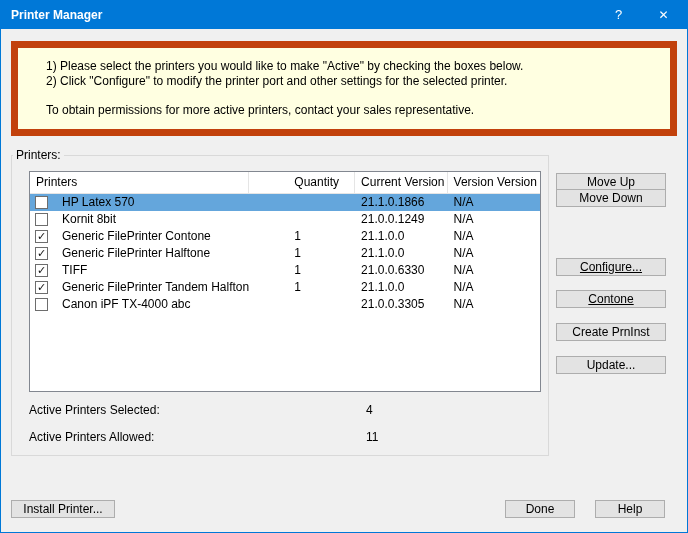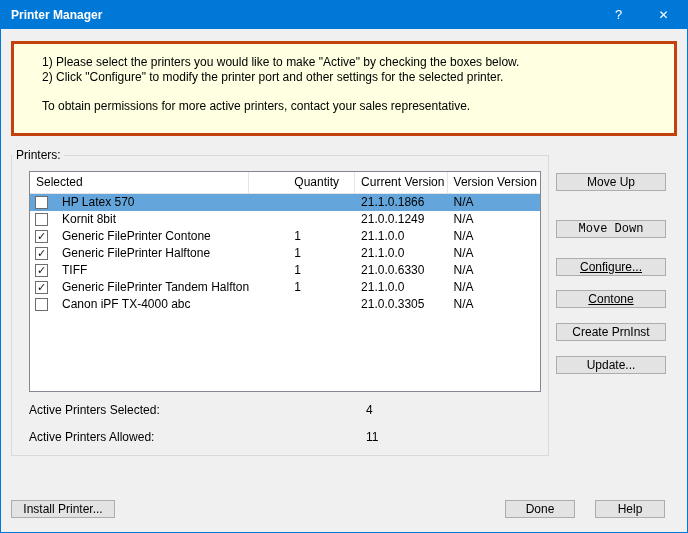--- a/index.html
+++ b/index.html
@@ -8,21 +8,21 @@
   .dialog { position:relative; width:688px; height:533px; background:#f0f0f0; border:1px solid #0078d7; overflow:hidden; }
 
   
   .titlebar { position:absolute; left:0; top:0; width:100%; height:28px; background:#0078d7; }
   .title { position:absolute; left:10px; top:0; line-height:28px; color:#fff; font-weight:bold; font-size:12px; }
   .tb-btn { position:absolute; top:0; width:45px; height:28px; line-height:28px; text-align:center; color:#fff; font-size:13px; cursor:default; }
   .tb-help { right:46px; }
   .tb-close { right:1px; font-size:12px; }
 
   
-  .info-panel { position:absolute; left:10px; top:40px; width:666px; height:95px; background:#ffffe1; border:3px solid #c2410c; }
+  .info-panel { position:absolute; left:10px; top:40px; width:666px; height:95px; background:#ffffe1; border:7px solid #c2410c; }
   .iline { position:absolute; left:28px; white-space:nowrap; }
   .l1 { top:11px; }
   .l2 { top:26px; }
   .l3 { top:55px; }
 
   
   .group-label { position:absolute; left:12px; top:147px; background:#f0f0f0; padding:0 3px; z-index:2; }
   .groupbox { position:absolute; left:10px; top:154px; width:538px; height:301px; border:1px solid #d9d9d9; }
 
   
@@ -46,21 +46,21 @@
   .stat-label, .stat-value { position:absolute; white-space:nowrap; }
   .stat-label { left:28px; }
   .stat-value { left:365px; }
   .s1 { top:402px; }
   .s2 { top:429px; }
 
   
   .btn { position:absolute; height:18px; background:#e3e3e3; border:1px solid #adadad; font-family:"Liberation Sans", sans-serif; font-size:12px; color:#000; text-align:center; cursor:pointer; padding:0; }
   .side { left:555px; width:110px; }
   .b-moveup   { top:172px; }
-  .b-movedown { top:219px;font-family:Liberation Mono, monospace; }
+  .b-movedown { top:188px; }
   .b-configure{ top:257px; text-decoration:underline; }
   .b-delete   { top:289px; text-decoration:underline; }
   .b-create   { top:322px; }
   .b-update   { top:355px; }
   .b-install { left:10px;  top:499px; width:104px; }
   .b-done    { left:504px; top:499px; width:70px; }
   .b-help    { left:594px; top:499px; width:70px; }
 </style>
 </head>
 <body>
@@ -77,21 +77,21 @@
     <div class="iline l1">1) Please select the printers you would like to make "Active" by checking the boxes below.</div>
     <div class="iline l2">2) Click "Configure" to modify the printer port and other settings for the selected printer.</div>
     <div class="iline l3">To obtain permissions for more active printers, contact your sales representative.</div>
   </div>
 
   <span class="group-label">Printers:</span>
   <div class="groupbox"></div>
 
   <div class="listview">
     <div class="lv-header">
-      <div class="cell c1 hc">Selected</div>
+      <div class="cell c1 hc">Printers</div>
       <div class="cell c2 hc">Quantity</div>
       <div class="cell c3 hc">Current Version</div>
       <div class="cell c4 hc">Version Version</div>
     </div>
     <div class="lv-body">
         <div class="lv-row selected">
           <div class="cell c1">
             <span class="checkbox"></span>
             <span class="pname">HP Latex 570</span>
           </div>

